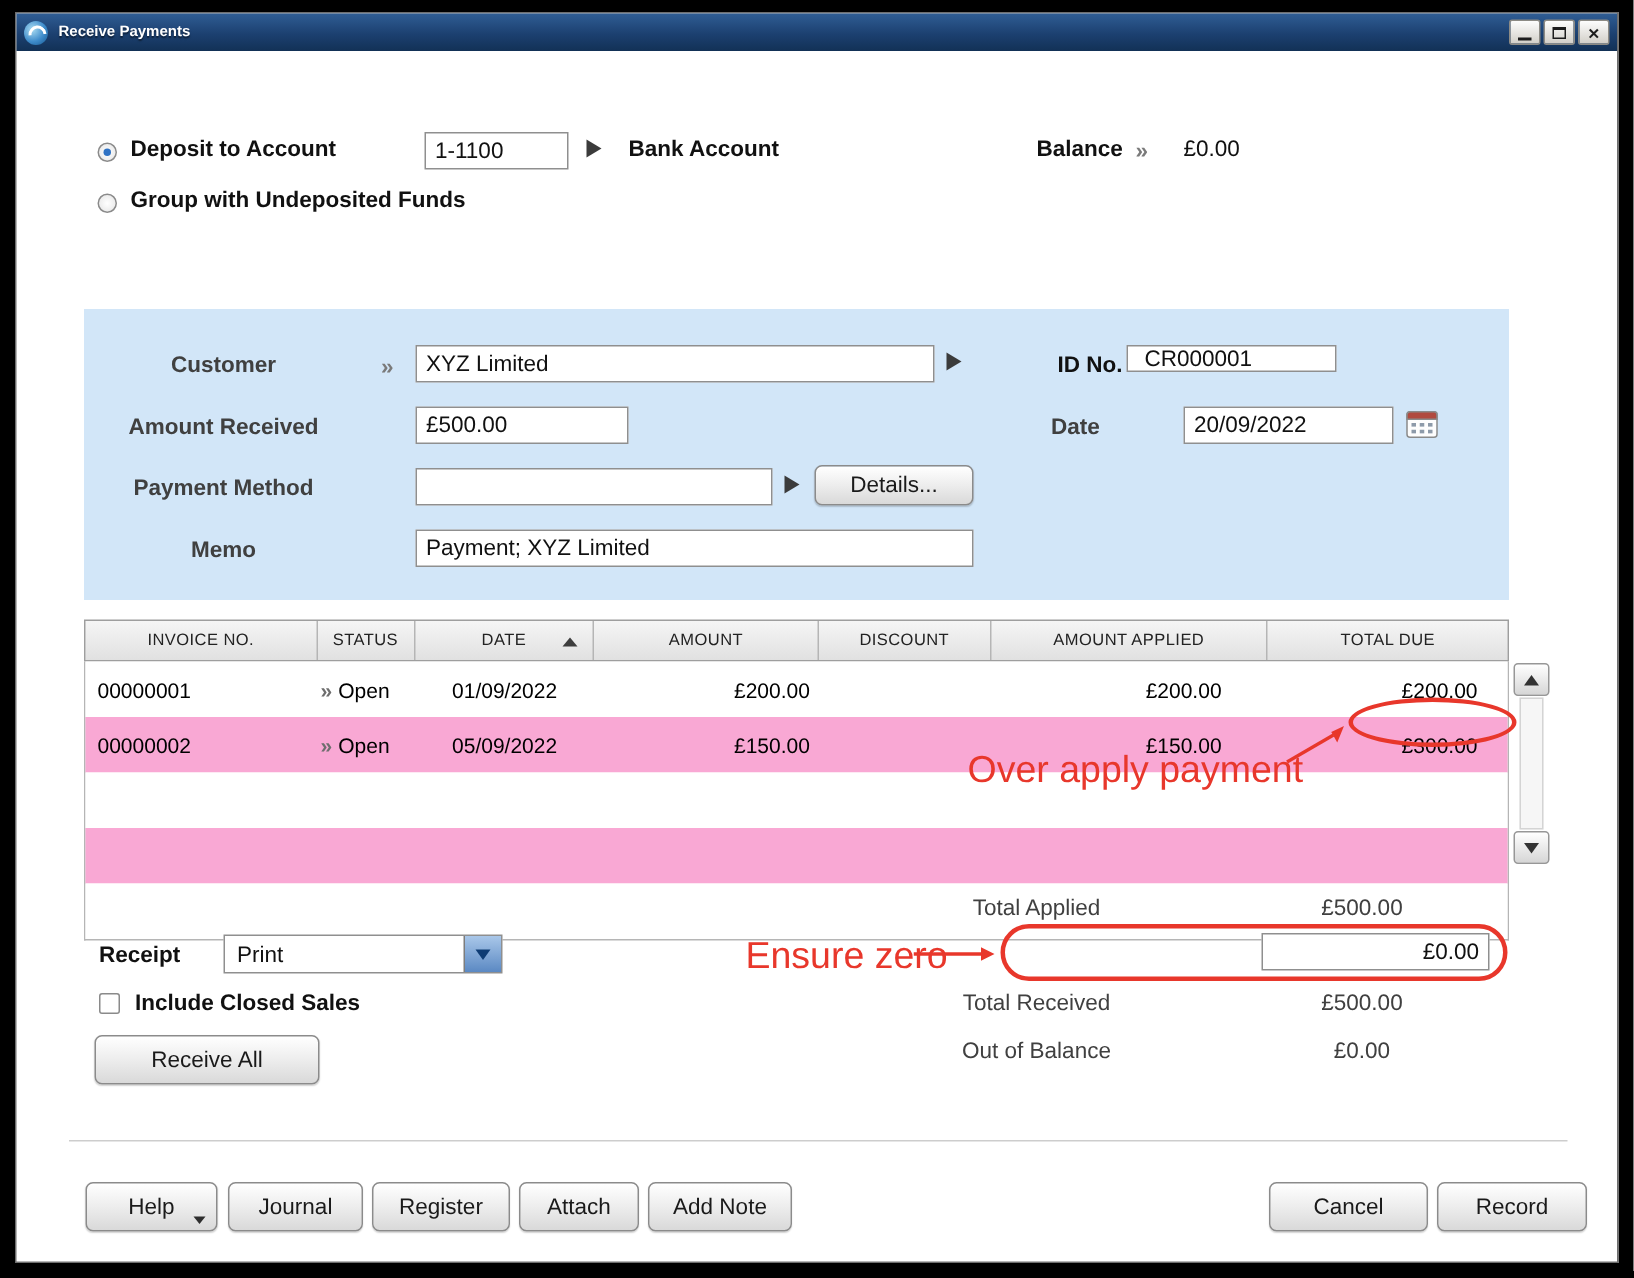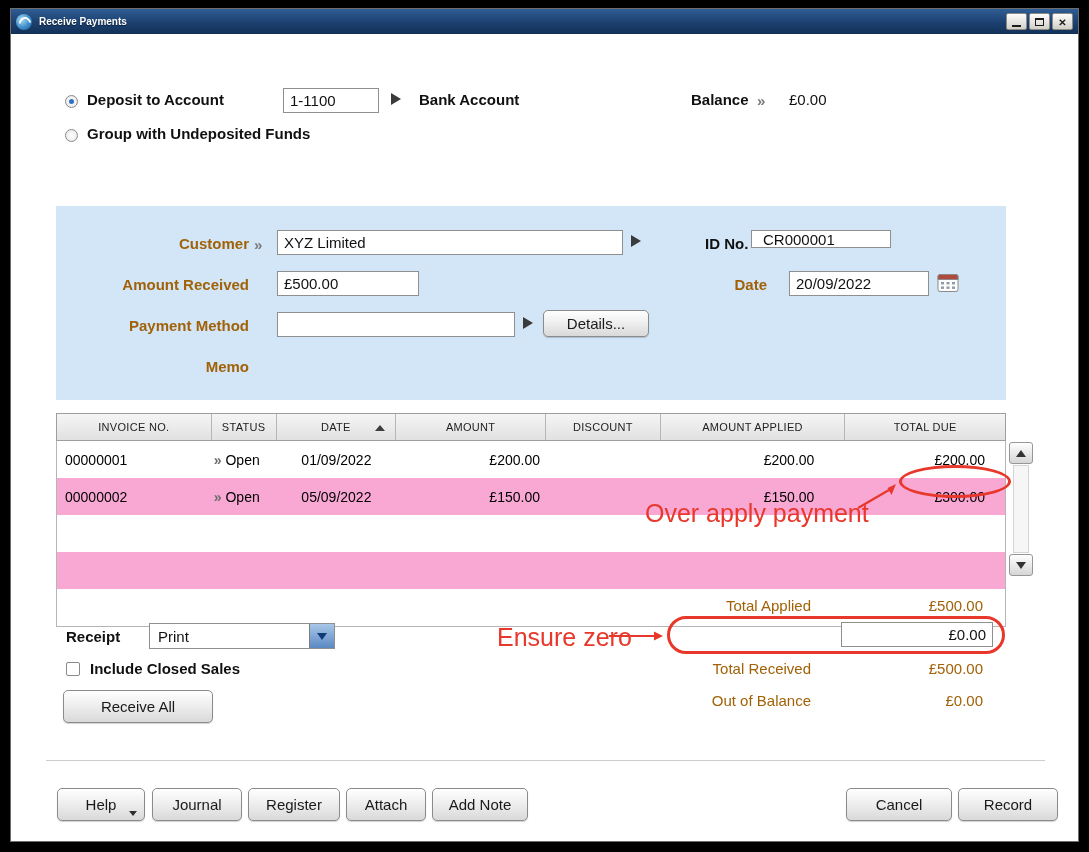--- a/index.html
+++ b/index.html
@@ -26,21 +26,21 @@
   .wbtn { width:21px; height:17px; background:linear-gradient(180deg,#fdfdfd,#d2cfc8);
           border:1px solid #8d8b85; border-radius:2px; display:flex; align-items:center;
           justify-content:center; cursor:default; padding:0; }
   .glyph-min { width:9px; height:2px; background:#1c1c1c; margin-top:9px; }
   .glyph-max { width:9px; height:8px; border:1px solid #1c1c1c; border-top-width:2px; }
   .glyph-close::before { content:"✕"; font-size:10px; font-weight:700; color:#1c1c1c; line-height:1; }
 
   
   .lbl   { position:absolute; font-size:15px; color:#111; white-space:nowrap; }
   .strong{ font-weight:700; }
-  .lbl-r { position:absolute; font-size:15px; color:#a16207; text-align:right; white-space:nowrap; }
+  .lbl-r { position:absolute; font-size:15px; color:#404040; text-align:center; white-space:nowrap; }
   .field { position:absolute; border:1px solid #8f8f8f; background:#fff; font-size:15px;
            font-family:inherit; color:#111; padding:0 6px; }
   .field.right { text-align:right; }
   .btn { position:absolute; display:flex; align-items:center; justify-content:center;
          background:linear-gradient(180deg,#ffffff 0%,#ededed 50%,#d9d9d9 100%);
          border:1px solid #8b8b8b; border-radius:5px; font-size:15px; font-family:inherit;
          color:#1a1a1a; box-shadow:0 1px 1px rgba(0,0,0,.18); cursor:default; }
   .radio { position:absolute; width:13px; height:13px; border-radius:50%;
            border:1px solid #8a8a8a; background:radial-gradient(#ffffff,#e4e4e4); }
   .radio.checked::after { content:""; position:absolute; inset:3px; border-radius:50%;
@@ -172,20 +172,21 @@
         <rect x="15" y="14.5" width="3" height="2.4"></rect>
     </g>
   </svg>
 
   <span class="lbl-r strong" style="left:38px;top:308px;width:200px">Payment Method</span>
   <input class="field" style="left: 266px; top: 303px; width: 238px; height: 25px;" value="">
   <span class="zoom-arrow" style="left:512px;top:308px"></span>
   <button class="btn" style="left:532px;top:301px;width:106px;height:27px">Details...</button>
 
   <span class="lbl-r strong" style="left:38px;top:349px;width:200px">Memo</span>
+  <input class="field" style="left: 266px; top: 344px; width: 372px; height: 25px;" value="Payment; XYZ Limited">
 
   <div class="table">
     <div class="thead">
       <div class="th c1">INVOICE NO.</div>
       <div class="th c2">STATUS</div>
       <div class="th c3">
         <span>DATE</span>
         <span class="sort-asc"></span>
       </div>
       <div class="th c4">AMOUNT</div>

